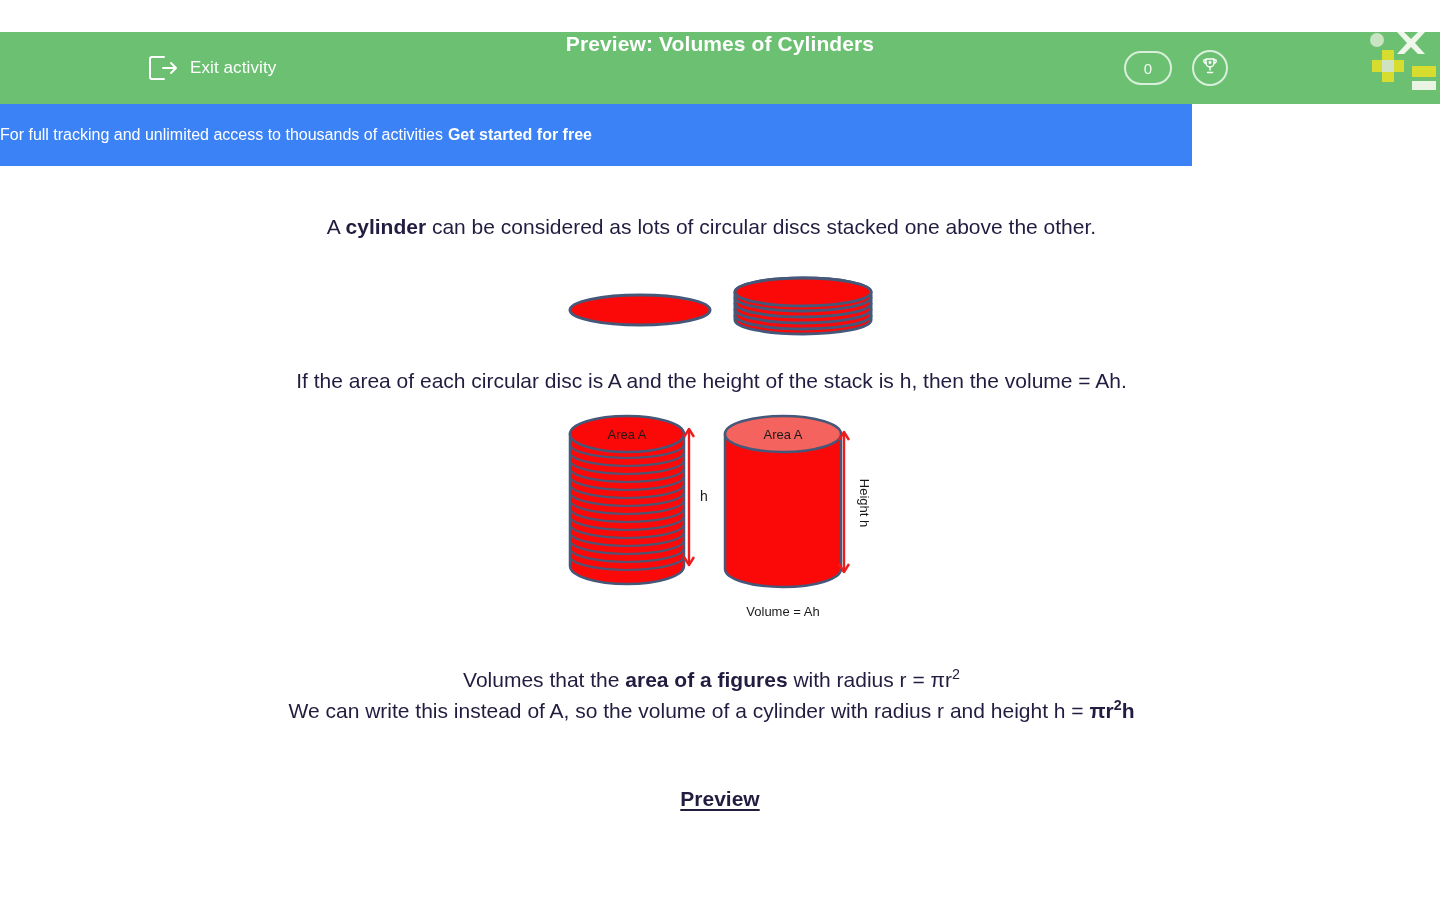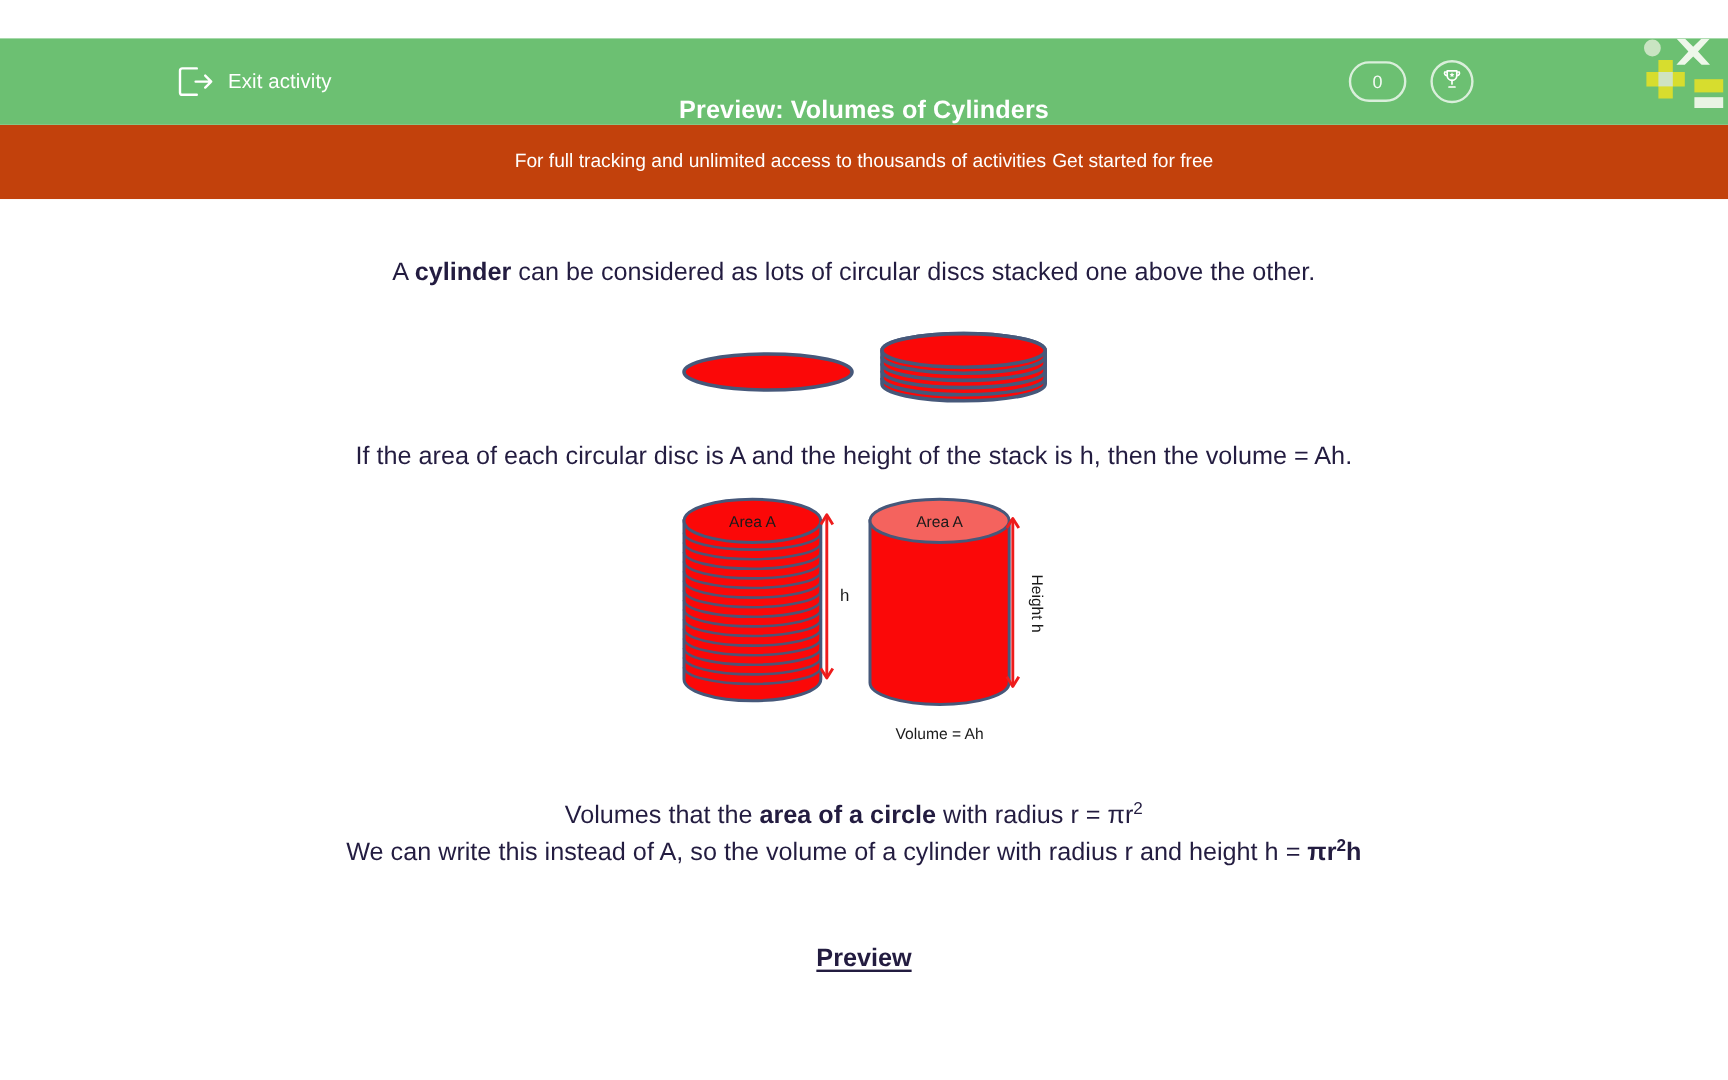--- a/index.html
+++ b/index.html
@@ -41,21 +41,21 @@
     font-weight: 400;
     letter-spacing: 0.1px;
     white-space: nowrap;
   }
 
   .header-title {
     position: absolute;
     left: 0; right: 0;
     top: 0; height: 72px;
     display: flex;
-    align-items: flex-end;
+    align-items: flex-start;
     justify-content: center;
     color: #ffffff;
     font-size: 21px;
     font-weight: 700;
     letter-spacing: 0.1px;
     pointer-events: none;
   }
 
   .header-right {
     position: absolute;
@@ -87,30 +87,30 @@
     align-items: center;
     justify-content: center;
     cursor: pointer;
   }
 
   
   .deco { position: absolute; right: 0; top: 0; width: 80px; height: 60px; }
 
   
   .promo {
-    width: 1440px;
+    width: 1192px;
     height: 62px;
-    background: #c2410c;
-    display: flex;
-    align-items: center;
-    justify-content: center;
+    background: #3b82f6;
+    display: flex;
+    align-items: center;
+    justify-content: flex-start;
     color: #ffffff;
     font-size: 16px;
   }
-  .promo .cta { font-weight: 400; margin-left: 5px; cursor: pointer; }
+  .promo .cta { font-weight: 700; margin-left: 5px; cursor: pointer; }
 
   
   .content {
     position: relative;
     width: 1440px;
     height: 766px;
     background: #ffffff;
   }
 
   .line {
@@ -275,21 +275,21 @@
         <path d="M294 29 l5 -8 l5 8" stroke-linejoin="round"></path>
         <path d="M294 153 l5 8 l5 -8" stroke-linejoin="round"></path>
       </g>
       <text x="315" y="92" font-family="Liberation Sans, sans-serif" font-size="13" fill="#1a1a1a" transform="rotate(90 315 92)" text-anchor="middle">Height h</text>
 
       <text x="238" y="205" text-anchor="middle" font-family="Liberation Sans, sans-serif" font-size="13" fill="#1a1a1a">Volume = Ah</text>
     </svg>
   </div>
 
   <div class="line l3">
-    <span>Volumes that the </span><b>area of a circle</b><span> with radius r = πr</span><sup>2</sup>
+    <span>Volumes that the </span><b>area of a figures</b><span> with radius r = πr</span><sup>2</sup>
   </div>
 
   <div class="line l4">
     <span>We can write this instead of A, so the volume of a cylinder with radius r and height h = </span><b>πr</b><sup><b>2</b></sup><b>h</b>
   </div>
 
   <div class="example-head">
     <span>Preview</span>
   </div>
 

